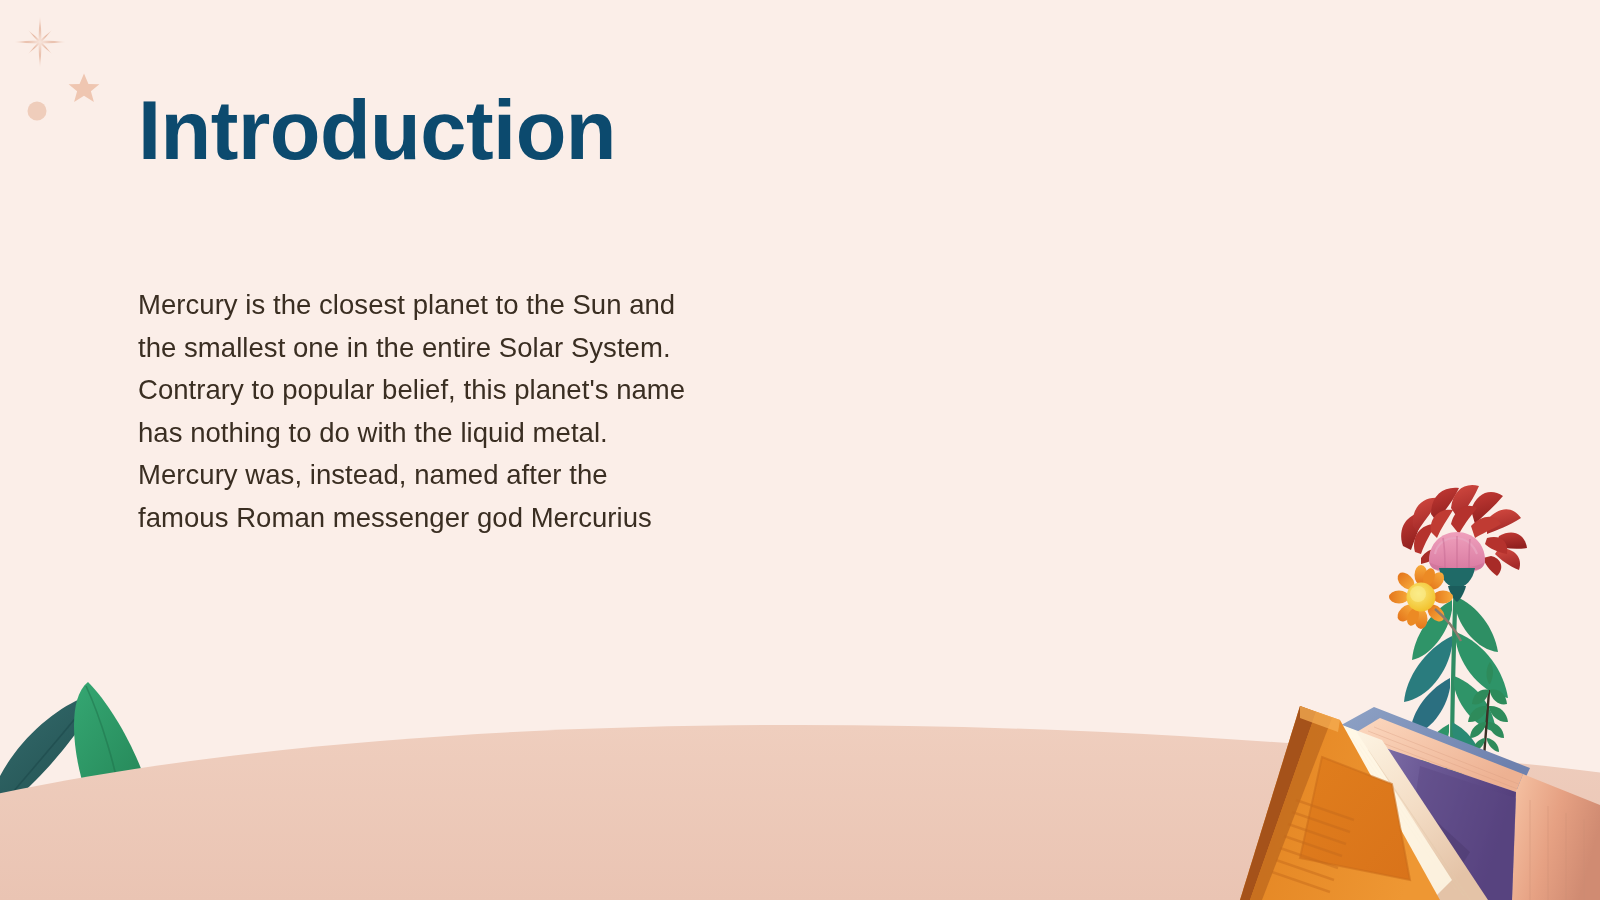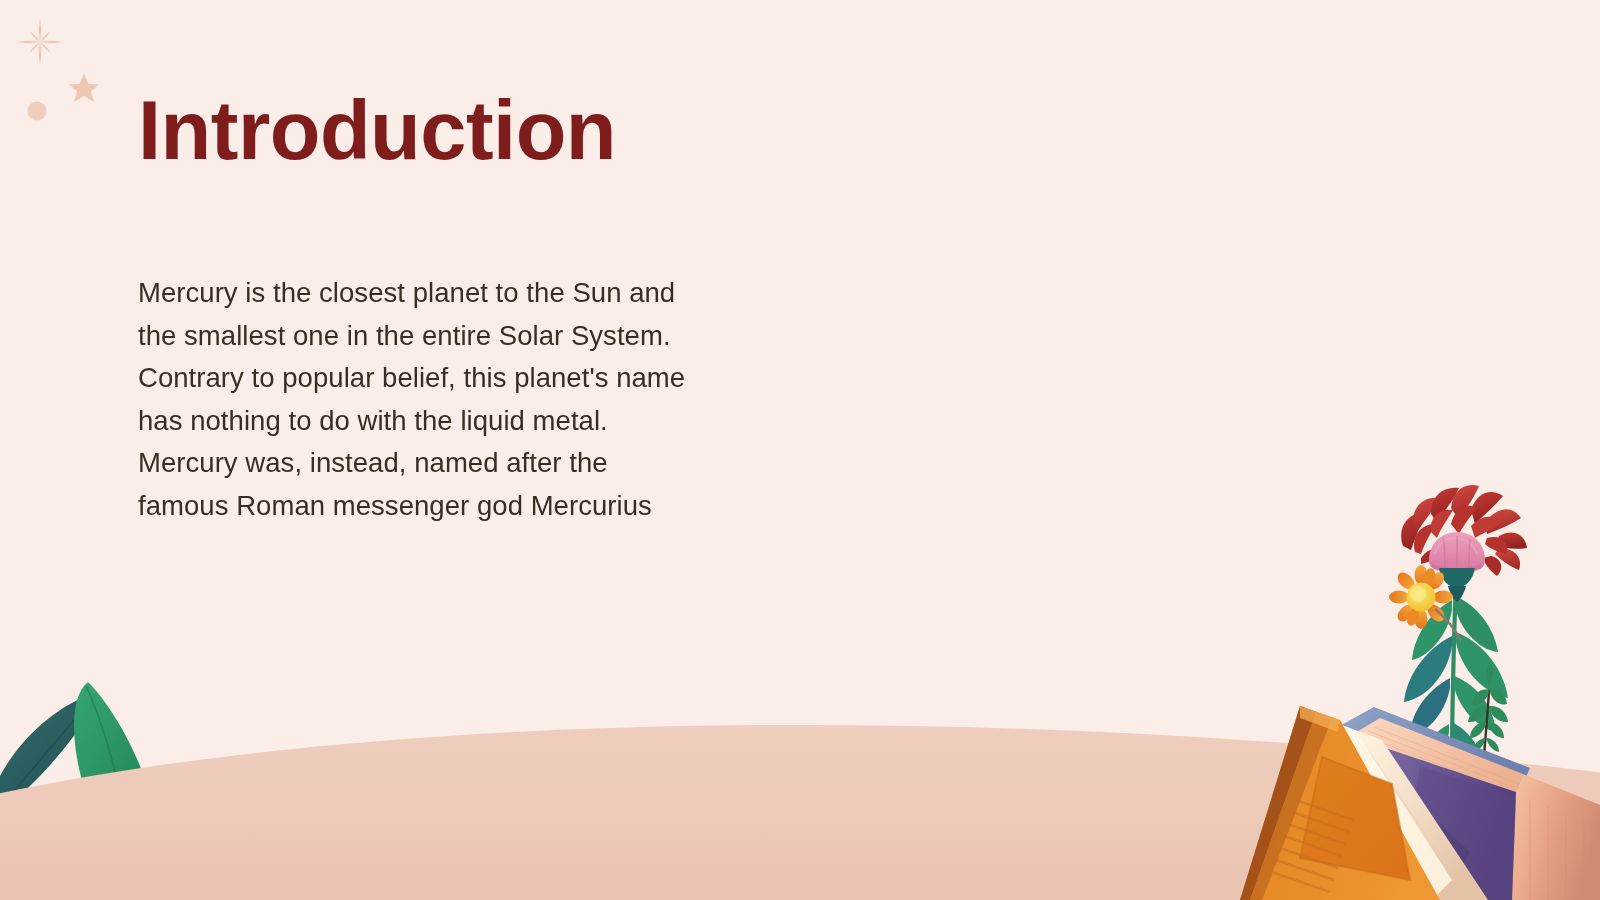--- a/index.html
+++ b/index.html
@@ -38,28 +38,28 @@
 
   .slide-title {
     position: absolute;
     left: 138px;
     top: 86px;
     margin: 0;
     font-size: 83px;
     line-height: 1.08;
     font-weight: 700;
     letter-spacing: -0.5px;
-    color: #7f1d1d;
+    color: #0c4a6e;
     font-family: "Liberation Sans", sans-serif;
   }
 
   .columns {
     position: absolute;
     left: 138px;
-    top: 272px;
+    top: 284px;
     width: 1232px;
     display: flex;
     flex-direction: row;
     gap: 126px;
   }
   .body-col {
     width: 553px;
     margin: 0;
     font-size: 27.5px;
     line-height: 42.5px;

